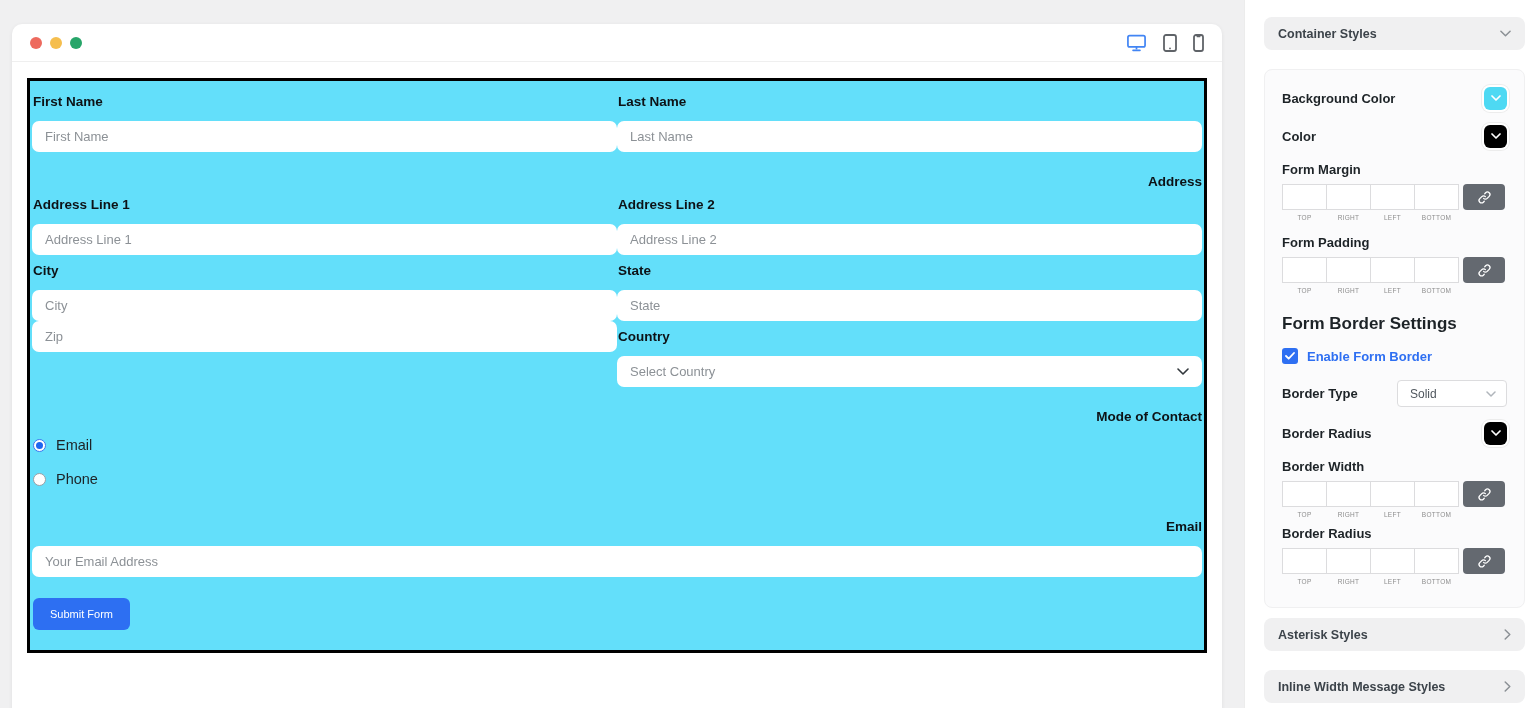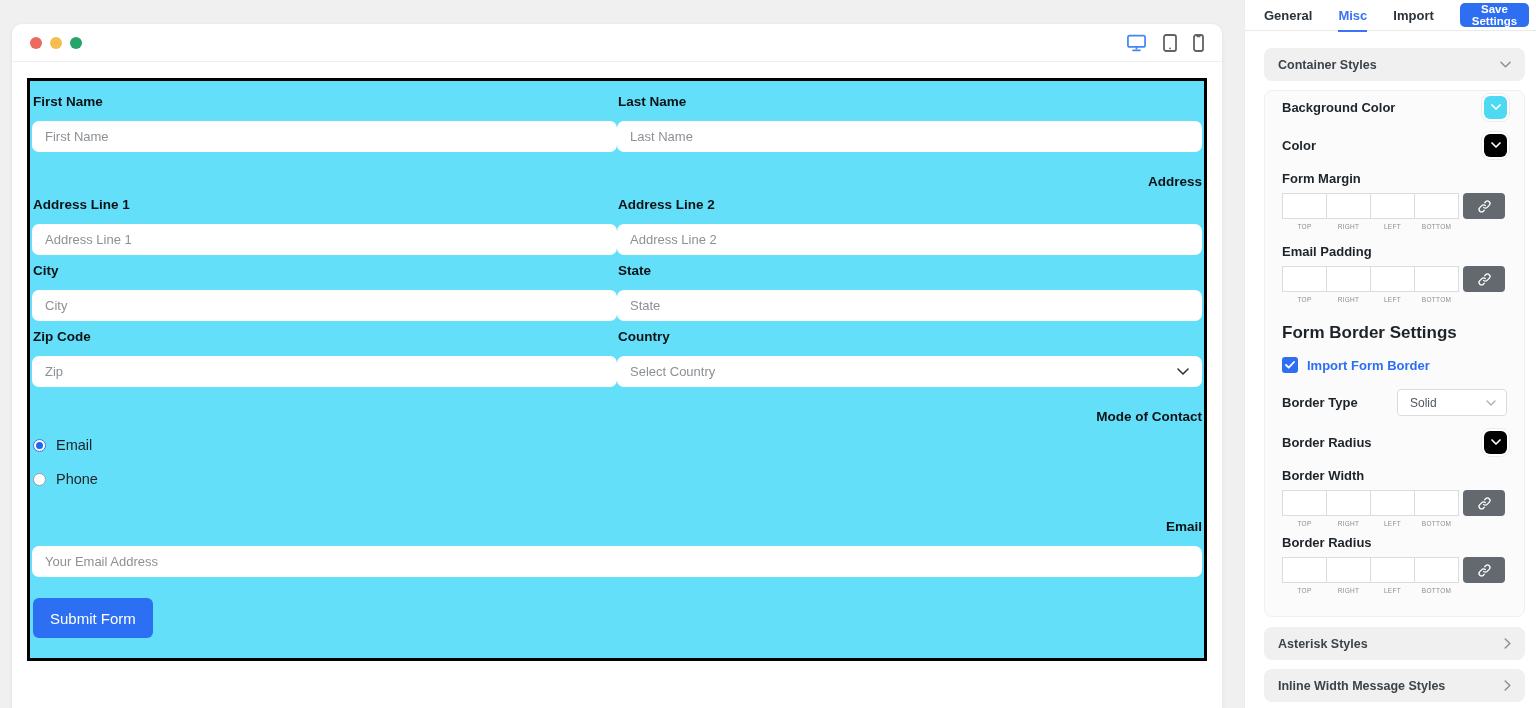--- a/index.html
+++ b/index.html
@@ -31,41 +31,41 @@
   .f-input::placeholder { color:#8c9196; }
   .f-select { width:100%; height:31px; border-radius:7px; background:#fff; display:flex;
     align-items:center; padding:0 13px; font-size:13px; color:#8c9196; cursor:pointer; }
   .f-select svg { margin-left:auto; }
   .radio-row { display:flex; align-items:center; gap:10px; margin:8px 0 0 1px; height:26px; }
   .radio { width:13px; height:13px; border-radius:50%; background:#fff; border:1px solid #9aa0a6; position:relative; }
   .radio.checked { border-color:#3b78f0; }
   .radio.checked::after { content:""; position:absolute; left:2px; top:2px; width:7px; height:7px;
     border-radius:50%; background:#1f66ee; }
   .radio-label { font-size:14.5px; color:#1d2327; }
-  .submit-btn { margin:21px 0 0 1px; height:40px; padding:0 17px; background:#2d6ff2; color:#fff;
-    border:none; border-radius:6px; font-size:15px; font-family:inherit; cursor:pointer; }
+  .submit-btn { margin:21px 0 0 1px; height:32px; padding:0 17px; background:#2d6ff2; color:#fff;
+    border:none; border-radius:6px; font-size:11px; font-family:inherit; cursor:pointer; }
 
   
   .panel { width:292px; height:708px; background:#fff; border-left:1px solid #ececec; }
   .tabbar { height:31px; display:flex; align-items:center; padding:0 11px 0 19px;
     border-bottom:1px solid #eaeaea; }
   .tab { position:relative; height:31px; display:flex; align-items:center; margin-right:26px;
     font-size:13px; font-weight:700; color:#2c3338; cursor:pointer; }
   .tab.active { color:#3a74f2; }
   .tab.active::after { content:""; position:absolute; left:0; right:0; bottom:-1px; height:2px; background:#3a74f2; }
   .save-btn { margin-left:auto; height:24px; padding:0 12px; background:#2e6ff2; color:#fff;
     border:none; border-radius:5px; font-size:11.5px; font-weight:700; font-family:inherit; cursor:pointer; }
 
   .panel-content { padding:17px 11px 0 19px; }
   .section-head { height:33px; background:#f0f0f1; border-radius:8px; display:flex; align-items:center;
-    padding:0 14px; cursor:pointer; margin-bottom:9px; }
+    padding:0 14px; cursor:pointer; margin-bottom:19px; }
   .section-head .sh-label { font-size:12.5px; font-weight:700; color:#3c434a; }
   .section-head svg { margin-left:auto; }
 
-  .card { background:#fbfbfc; border:1px solid #f0f0f1; border-radius:8px; padding:4px 17px 22px 17px; margin-bottom:10px; }
+  .card { background:#fbfbfc; border:1px solid #f0f0f1; border-radius:8px; padding:16px 17px 22px 17px; margin-bottom:10px; }
   .prop-row { display:flex; align-items:center; justify-content:space-between; margin-bottom:14px; min-height:24px; }
   .p-label { font-size:13px; font-weight:700; color:#1d2327; }
   .swatch { width:23px; height:23px; border-radius:6px; border:none; display:flex; align-items:center;
     justify-content:center; cursor:pointer; box-shadow:0 0 0 2px #fff, 0 0 0 3px #ececec; }
 
   .dim-label { font-size:13px; font-weight:700; color:#1d2327; margin:4px 0 7px 0; }
   .box-group { display:flex; align-items:flex-start; margin-bottom:14px; }
   .box-cell { width:45px; display:flex; flex-direction:column; align-items:center; }
   .box-cell + .box-cell { margin-left:-1px; }
   .dim-input { width:45px; height:26px; border:1px solid #dcdcde; background:#fff; font-family:inherit;
@@ -152,21 +152,20 @@
               <input class="f-input" type="text" placeholder="City" style="">
             </div>
             <div class="f-col">
               <label class="f-label">State</label>
               <input class="f-input" type="text" placeholder="State" style="">
             </div>
           </div>
 
           <div class="f-row">
             <div class="f-col">
-              <label class="f-label">Zip Code</label>
               <input class="f-input" type="text" placeholder="Zip" style="">
             </div>
             <div class="f-col">
               <label class="f-label">Country</label>
               <div class="f-select">
                 <span>Select Country</span>
                 <svg width="12" height="7" viewBox="0 0 12 7" fill="none">
                   <path d="M1 1l5 5 5-5" stroke="#32373c" stroke-width="1.6" stroke-linecap="round" stroke-linejoin="round"></path>
                 </svg>
               </div>
@@ -187,26 +186,20 @@
           <input class="f-input" type="text" placeholder="Your Email Address" style="">
 
           <button class="submit-btn" type="submit">Submit Form</button>
         </form>
       </div>
     </div>
   </div>
 
   <div class="panel">
 
-    <div class="tabbar">
-      <div class="tab">General</div>
-      <div class="tab active">Misc</div>
-      <div class="tab">Import</div>
-      <button class="save-btn">Save Settings</button>
-    </div>
 
     <div class="panel-content">
 
       <div class="section-head">
         <span class="sh-label">Container Styles</span>
         <svg width="11" height="7" viewBox="0 0 12 7" fill="none">
           <path d="M1 1l5 5 5-5" stroke="#8b9095" stroke-width="1.6" stroke-linecap="round" stroke-linejoin="round"></path>
         </svg>
       </div>
 
@@ -248,21 +241,21 @@
               <input class="dim-input" style="">
             <span class="dim-side">BOTTOM</span>
             </div>
           <button class="link-btn">
             <svg width="15" height="15" viewBox="0 0 24 24" fill="none">
               <path d="M10.6 13.4a4 4 0 0 0 5.7 0l3.2-3.2a4 4 0 1 0-5.7-5.7l-1.4 1.4M13.4 10.6a4 4 0 0 0-5.7 0l-3.2 3.2a4 4 0 1 0 5.7 5.7l1.4-1.4" stroke="#fff" stroke-width="2.1" stroke-linecap="round"></path>
             </svg>
           </button>
         </div>
 
-        <div class="dim-label">Email Padding</div>
+        <div class="dim-label">Form Padding</div>
         <div class="box-group">
           <div class="box-cell">
               <input class="dim-input" style="">
             <span class="dim-side">TOP</span>
             </div>
           <div class="box-cell">
               <input class="dim-input" style="">
             <span class="dim-side">RIGHT</span>
             </div>
           <div class="box-cell">
@@ -281,21 +274,21 @@
         </div>
 
         <div class="border-heading">Form Border Settings</div>
 
         <div class="check-row">
           <span class="checkbox">
             <svg width="10" height="8" viewBox="0 0 10 8" fill="none">
               <path d="M1 4l2.7 2.7L9 1" stroke="#fff" stroke-width="1.8" stroke-linecap="round" stroke-linejoin="round"></path>
             </svg>
           </span>
-          <span class="check-label">Import Form Border</span>
+          <span class="check-label">Enable Form Border</span>
         </div>
 
         <div class="prop-row">
           <span class="p-label">Border Type</span>
           <div class="mini-select">
             <span>Solid</span>
             <svg width="10" height="6" viewBox="0 0 10 6" fill="none">
               <path d="M1 1l4 4 4-4" stroke="#b0b5bb" stroke-width="1.5" stroke-linecap="round" stroke-linejoin="round"></path>
             </svg>
           </div>

